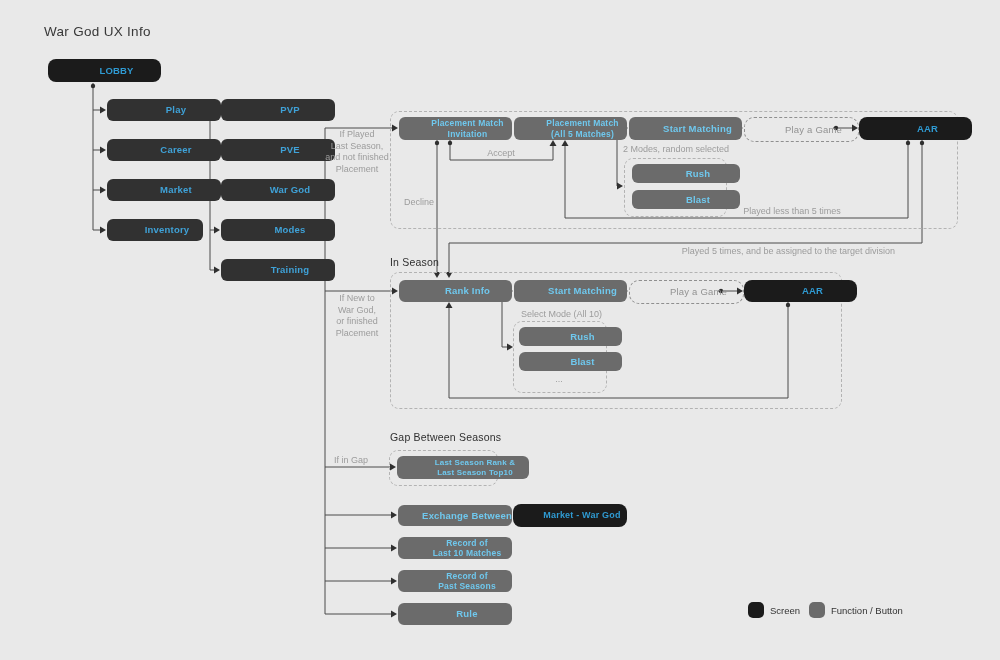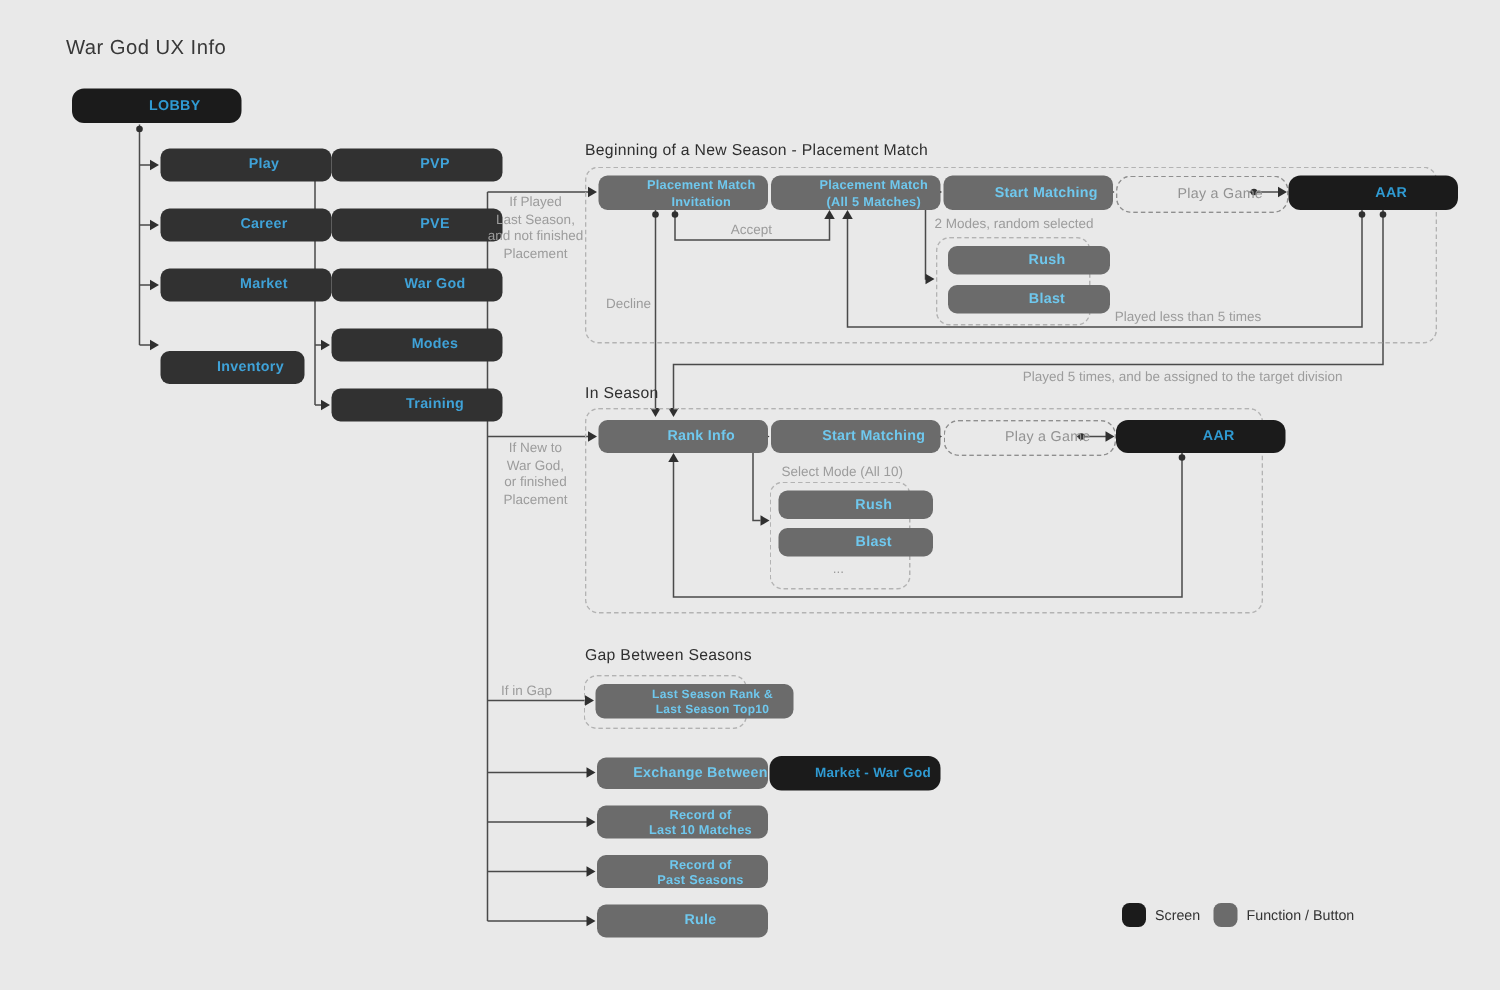--- a/index.html
+++ b/index.html
@@ -107,28 +107,27 @@
         <circle cx="491" cy="515" r="2.2"></circle>
     </g>
   </svg>
 
   <div class="title">War God UX Info</div>
 
   <div class="box screen" style="left:48px;top:59px;width:89px;height:23px;">LOBBY</div>
   <div class="box nav" style="left:107px;top:99px;width:90px;height:22px;">Play</div>
   <div class="box nav" style="left:107px;top:139px;width:90px;height:22px;">Career</div>
   <div class="box nav" style="left:107px;top:179px;width:90px;height:22px;">Market</div>
-  <div class="box nav" style="left:107px;top:234px;width:72px;height:22px;">Inventory</div>
+  <div class="box nav" style="left:107px;top:219px;width:72px;height:22px;">Inventory</div>
   <div class="box nav" style="left:221px;top:99px;width:90px;height:22px;">PVP</div>
   <div class="box nav" style="left:221px;top:139px;width:90px;height:22px;">PVE</div>
   <div class="box nav" style="left:221px;top:179px;width:90px;height:22px;">War God</div>
   <div class="box nav" style="left:221px;top:219px;width:90px;height:22px;">Modes</div>
   <div class="box nav" style="left:221px;top:259px;width:90px;height:22px;">Training</div>
 
-  <div class="heading" style="left:390px;top:94px;">Beginning of a New Season - Placement Match</div>
   <div class="dashedbox" style="left:390px;top:111px;width:566px;height:116px;"></div>
   <div class="box fn two" style="left:399px;top:117px;width:89px;height:23px;">Placement Match
 Invitation</div>
   <div class="box fn two" style="left:514px;top:117px;width:89px;height:23px;">Placement Match
 (All 5 Matches)</div>
   <div class="box fn" style="left:629px;top:117px;width:89px;height:23px;">Start Matching</div>
   <div class="box ghost" style="left:744px;top:117px;width:89px;height:23px;">Play a Game</div>
   <div class="box screen" style="left:859px;top:117px;width:89px;height:23px;">AAR</div>
   <div class="lbl" style="left:623px;top:144px;">2 Modes, random selected</div>
   <div class="dashedbox" style="left:624px;top:158px;width:101px;height:57px;"></div>

